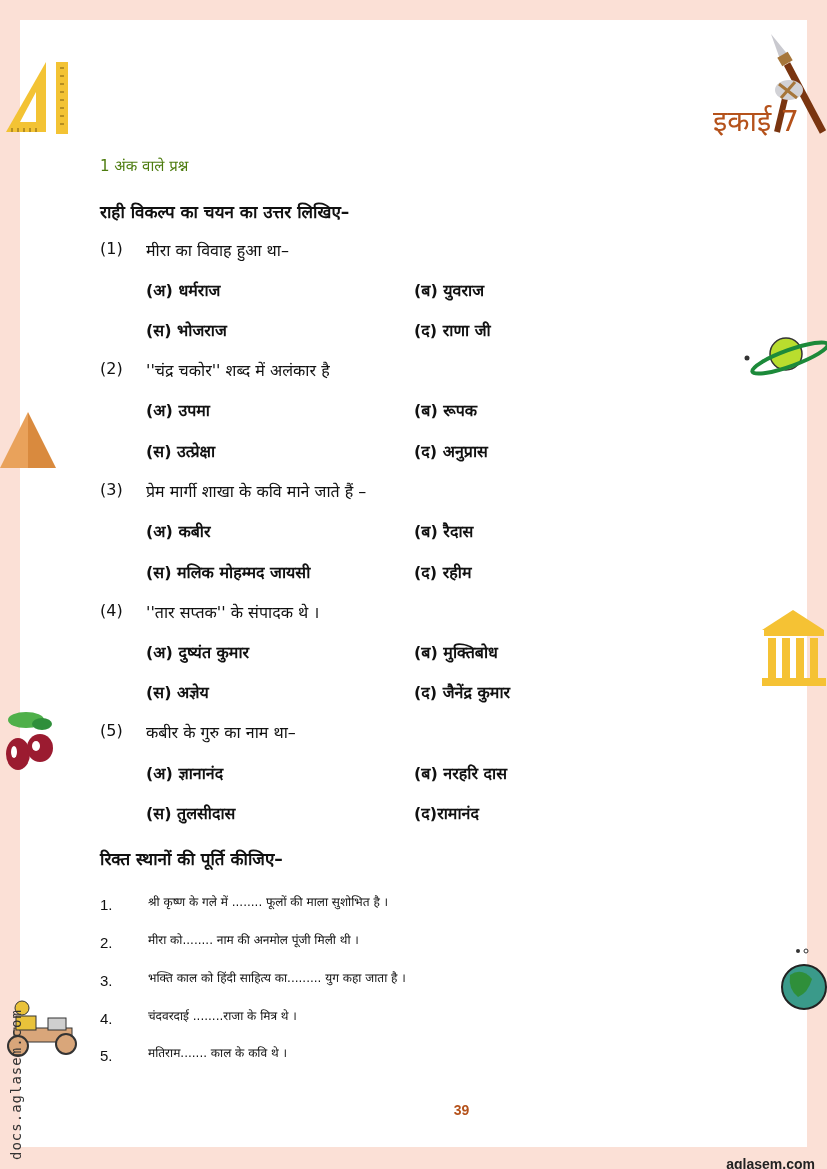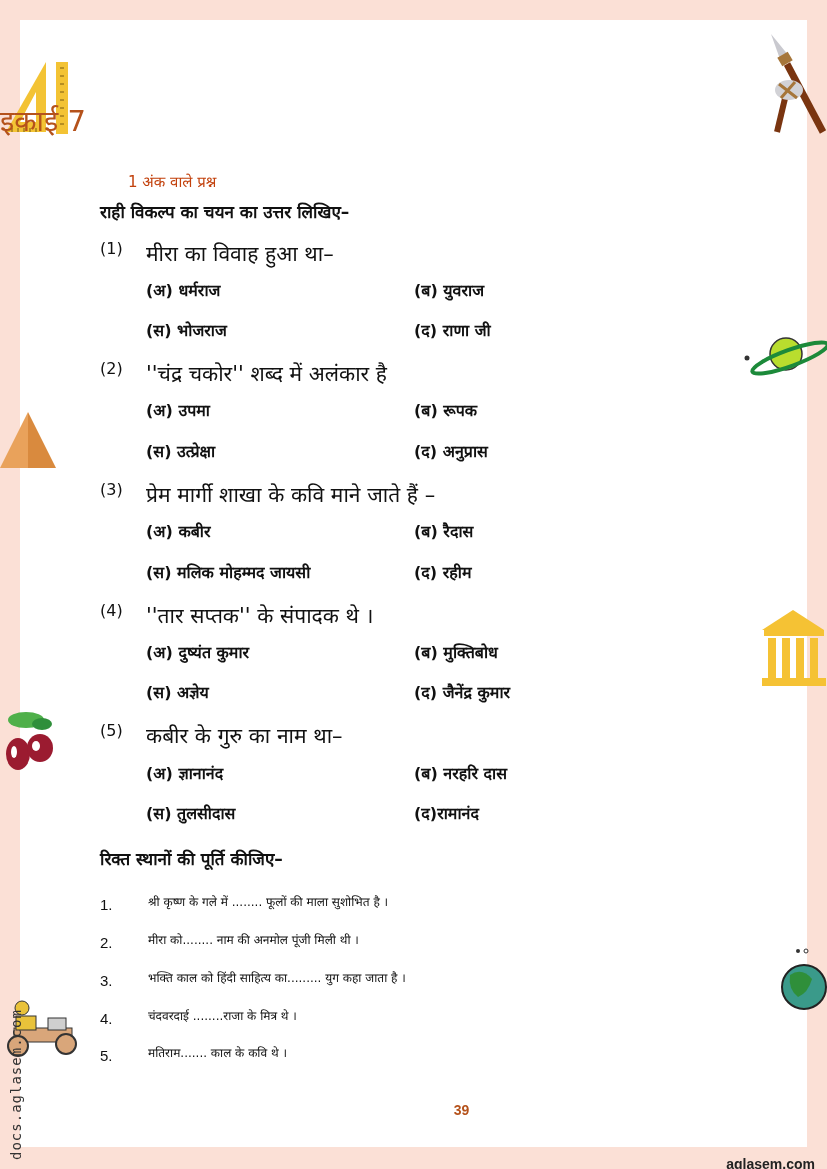--- a/index.html
+++ b/index.html
@@ -8,27 +8,27 @@
     background: #fbe0d6;
     font-family: "DejaVu Sans", "Liberation Sans", sans-serif;
     color: #111;
   }
   .page {
     position: absolute; left: 20px; top: 20px; width: 787px; height: 1127px;
     background: #ffffff;
   }
   .abs { position: absolute; }
   .title {
-    position: absolute; left: 0; width: 799px; top: 100px; text-align: left;
+    position: absolute; left: 0; width: 799px; top: 100px; text-align: right;
     font-size: 29px; color: #b5521b; font-family: "DejaVu Sans", sans-serif;
   }
-  .subtitle { left: 100px; top: 171px; font-size: 15px; color: #c2410c; margin-left: 28px; }
+  .subtitle { left: 100px; top: 155px; font-size: 15px; color: #4d7c0f; }
   .section-head { font-size: 17px; font-weight: bold; color: #111; }
   .q-num { font-size: 16px; }
-  .q-text { font-size: 21px; }
+  .q-text { font-size: 16px; }
   .opt { font-size: 16px; font-weight: bold; }
   .fill-num { font-size: 15px; font-family: "Liberation Sans", sans-serif; }
   .fill-text { font-size: 12px; }
   .page-num { left: 0; width: 827px; text-align: center; top: 1102px; font-size: 14px; font-weight: bold; color: #b5521b; font-family: "Liberation Sans", sans-serif; padding-left: 48px; }
   .footer-brand { right: 12px; top: 1144px; font-size: 14px; font-weight: bold; color: #222; font-family: "Liberation Sans", sans-serif; margin-top: 12px; }
   .watermark {
     left: 8px; top: 1160px; transform-origin: 0 0; transform: rotate(-90deg);
     font-size: 14px; color: #333; font-family: "DejaVu Sans Mono", monospace; letter-spacing: 1px; white-space: nowrap;
   }
 </style>

